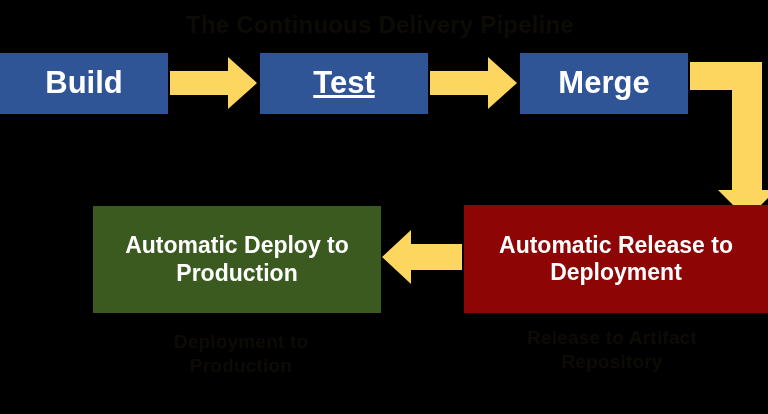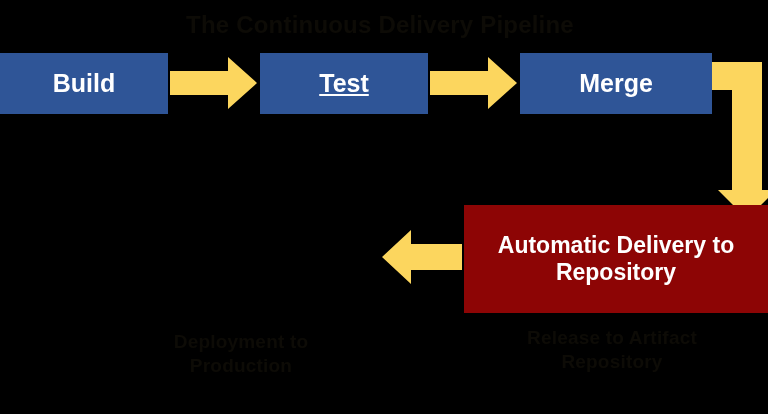--- a/index.html
+++ b/index.html
@@ -57,37 +57,37 @@
     display: flex;
     align-items: center;
     justify-content: center;
     text-align: center;
     color: #ffffff;
     font-weight: 700;
     line-height: 1.18;
     box-sizing: border-box;
     padding: 2px 6px;
   }
-  .node-stage { font-size: 25px; }
+  .node-stage { font-size: 31px; }
   .node-wide  { font-size: 23px; }
 
   #node-build {
     left: 0px; top: 53px;
     width: 168px; height: 61px;
     background: #2f5597;
   }
   #node-test {
     left: 260px; top: 53px;
     width: 168px; height: 61px;
     background: #2f5597;
     text-decoration: underline;
   }
   #node-merge {
     left: 520px; top: 53px;
-    width: 192px; height: 61px;
+    width: 168px; height: 61px;
     background: #2f5597;
   }
   #node-release {
     left: 464px; top: 205px;
     width: 304px; height: 108px;
     background: #8d0505;
   }
   #node-deploy {
     left: 93px; top: 206px;
     width: 288px; height: 107px;
@@ -119,22 +119,23 @@
 
     <polygon fill="#FCD65E" points="462,244 411,244 411,230 382,257 411,284 411,270 462,270"></polygon>
   </svg>
 
   <div class="node node-stage" id="node-build">Build</div>
 
   <div class="node node-stage" id="node-test">Test</div>
 
   <div class="node node-stage" id="node-merge">Merge</div>
 
-  <div class="node node-wide" id="node-release">Automatic Delivery to Repository</div>
+  <div class="node node-wide" id="node-release">Automatic Release to Deployment</div>
 
+  <div class="node node-wide" id="node-deploy">Automatic Deploy to Production</div>
 
   <div class="faint-text" id="deploy-caption">Deployment to
 Production</div>
 
   <div class="faint-text" id="release-caption">Release to Artifact
 Repository</div>
 
 </div>
 
 </body></html>

